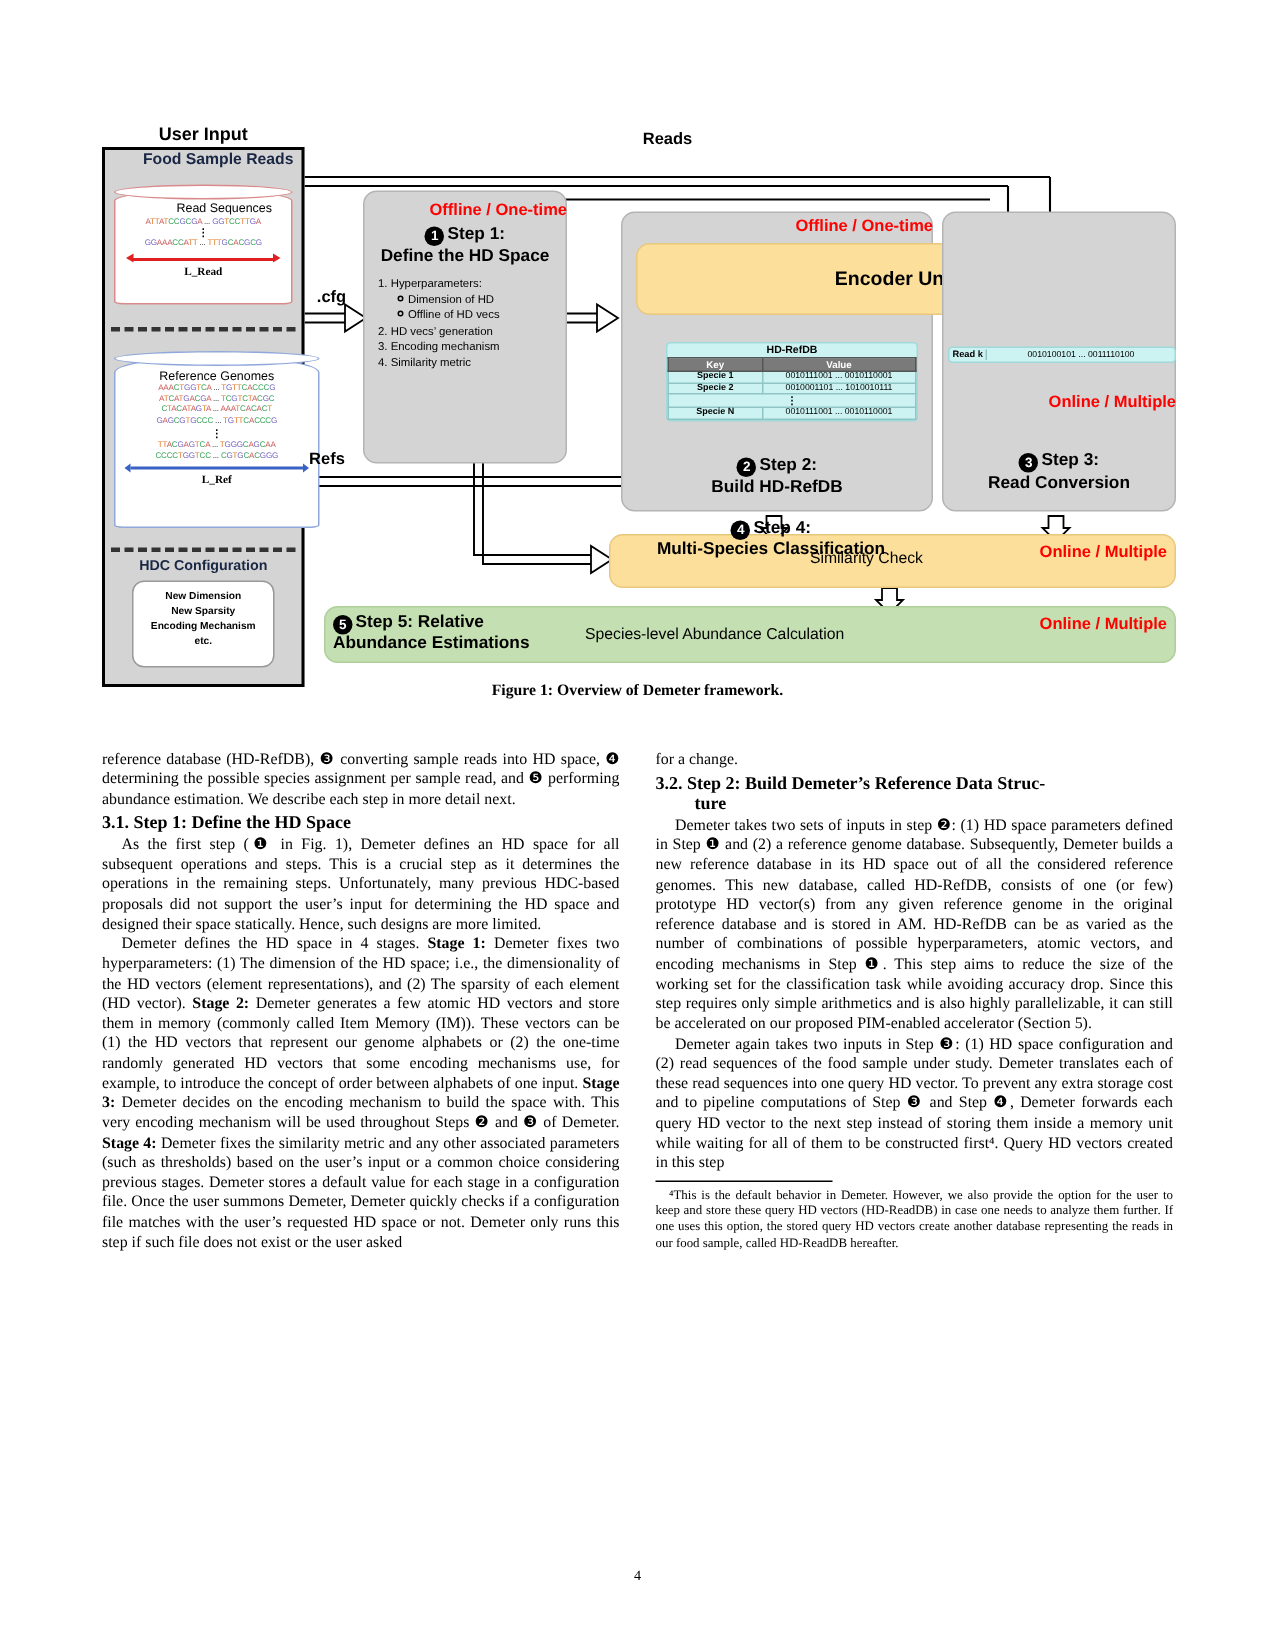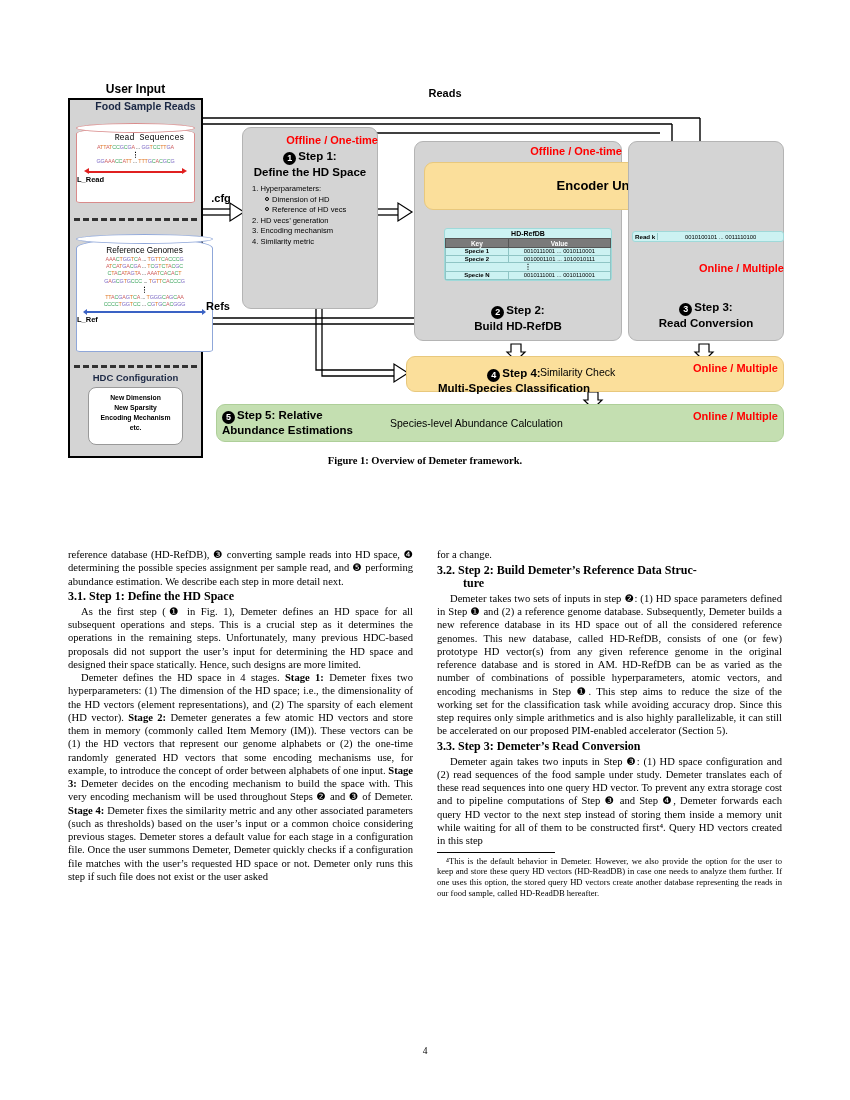--- a/index.html
+++ b/index.html
@@ -114,22 +114,22 @@
   .dna-t { color:#e07a2a; }
   .dna-a { color:#cf5e5e; }
   .dna-c { color:#3ba55d; }
   .dna-g { color:#7b68c4; }
   .vdots {
     font-size:7px; line-height:5px; text-align:center;
     font-family:"Liberation Sans", sans-serif;
     color:#000; font-weight:bold;
   }
   .lenlabel {
-    font-family:Liberation Sans, sans-serif;
-    font-weight:bold; font-size:7.5px; 
+    font-family:Liberation Serif, serif;
+    font-weight:bold; font-size:7.5px; text-align:center;
   }
 
   
   svg.wires { position:absolute; left:0; top:0; width:850px; height:470px; pointer-events:none; }
 
   
   #hdrefdb-wrap { left:444px; top:228px; width:168px; }
   #hdrefdb-title {
     font-family:"Liberation Sans", sans-serif;
     font-weight:bold; font-size:7px; text-align:center; padding:1px 0 1px;
@@ -176,21 +176,21 @@
   #cols {
     position:absolute;
     left:68px; top:500px;
     width:714px;
     height:545px;
   }
   .col {
     position:absolute; top:0; width:345px;
     font-size:10.6px; line-height:13.25px;
     text-align:justify;
-    -webkit-hyphens:auto; hyphens:auto;margin-top:48px;
+    -webkit-hyphens:auto; hyphens:auto;
   }
   #col-left  { left:0; }
   #col-right { left:369px; }
   .col p { margin:0; text-indent:13px; }
   .col p.noind { text-indent:0; }
   .col h3 {
     margin:2.5px 0 1px;
     font-size:12px; font-weight:bold; line-height:13.5px;
     text-indent:0; text-align:left;
   }
@@ -258,21 +258,21 @@
     <path d="M588,392 h10 v8 h4 l-9,9 l-9,-9 h4 z" fill="#fff" stroke="#000" stroke-width="1.2"></path>
   </svg>
 
   <div class="fig-abs" id="user-input-title">User Input</div>
   <div class="fig-abs" id="user-input-panel"></div>
   <div class="fig-abs" id="food-sample-hdr">Food Sample Reads</div>
 
   <div class="fig-abs cyl" style="left:76px; top:127px; width:119px; height:76px; border:1px solid #d98b8b; background:#fff;">
     <div class="cyl-top" style="border:1px solid #d98b8b; background:#fff;"></div>
     <div style="position:relative; padding-top:5px;">
-      <div style="font-family:Liberation Mono, monospace; font-size:8.3px; text-align:center; color:#000;padding-left:28px;">Read Sequences</div>
+      <div style="font-family:Liberation Sans, sans-serif; font-size:8.3px; text-align:center; color:#000;padding-left:28px;">Read Sequences</div>
       <div class="seqline" style="margin-top:2px;"><span class="dna-a">A</span><span class="dna-t">TT</span><span class="dna-a">A</span><span class="dna-t">T</span><span class="dna-c">CC</span><span class="dna-g">G</span><span class="dna-c">C</span><span class="dna-g">G</span><span class="dna-a">A</span> ... <span class="dna-g">GG</span><span class="dna-t">T</span><span class="dna-c">CC</span><span class="dna-t">TT</span><span class="dna-g">G</span><span class="dna-a">A</span></div>
       <div class="vdots" style="margin-top:1px;">⋮</div>
       <div class="seqline" style="margin-top:1px;"><span class="dna-g">GG</span><span class="dna-a">AAA</span><span class="dna-c">CC</span><span class="dna-a">A</span><span class="dna-t">TT</span> ... <span class="dna-t">TTT</span><span class="dna-g">G</span><span class="dna-c">C</span><span class="dna-a">A</span><span class="dna-c">C</span><span class="dna-g">G</span><span class="dna-c">C</span><span class="dna-g">G</span></div>
       <div style="position:relative; margin:3px 7px 0; height:6px;">
         <div style="position:absolute; left:4px; right:4px; top:2.5px; height:1.6px; background:#e02020;"></div>
         <div style="position:absolute; left:0; top:0; width:0;height:0;border-top:3.5px solid transparent;border-bottom:3.5px solid transparent;border-right:5px solid #e02020;"></div>
         <div style="position:absolute; right:0; top:0; width:0;height:0;border-top:3.5px solid transparent;border-bottom:3.5px solid transparent;border-left:5px solid #e02020;"></div>
       </div>
       <div class="lenlabel" style="margin-top:1px;">L_Read</div>
     </div>
@@ -318,21 +318,21 @@
 
   <div class="fig-abs box-gray" style="left:242px; top:127px; width:136px; height:182px;"></div>
   <div class="fig-abs lbl-red" style="left:242px; top:134px; width:136px; font-size:11px;">Offline / One-time</div>
   <div class="fig-abs lbl-black" style="left:242px; top:149px; width:136px; font-size:11.5px; line-height:14px;">
     <div><span class="circnum">1</span><span>Step 1:</span></div>
     <div>Define the HD Space</div>
   </div>
   <div class="fig-abs" style="left:252px; top:184px; width:126px; font-family:'Liberation Sans',sans-serif; font-size:7.6px; line-height:10.6px;">
     <div>1. Hyperparameters:</div>
     <div style="padding-left:13px;"><span style="display:inline-block;width:4px;height:4px;border:1px solid #000;border-radius:50%;margin-right:3px;vertical-align:1px;"></span><span>Dimension of HD</span></div>
-    <div style="padding-left:13px;"><span style="display:inline-block;width:4px;height:4px;border:1px solid #000;border-radius:50%;margin-right:3px;vertical-align:1px;"></span><span>Reference of HD vecs</span></div>
+    <div style="padding-left:13px;"><span style="display:inline-block;width:4px;height:4px;border:1px solid #000;border-radius:50%;margin-right:3px;vertical-align:1px;"></span><span>Offline of HD vecs</span></div>
     <div>2. HD vecs’ generation</div>
     <div>3. Encoding mechanism</div>
     <div>4. Similarity metric</div>
   </div>
 
   <div class="fig-abs box-gray" style="left:414px; top:141px; width:208px; height:200px;"></div>
   <div class="fig-abs lbl-red" style="left:414px; top:145px; width:208px; font-size:11px;">Offline / One-time</div>
   <div class="fig-abs box-yellow" style="left:424px; top:162px; width:346px; height:48px;"></div>
   <div class="fig-abs lbl-black" style="left:424px; top:178px; width:346px; font-size:13px;">Encoder Unit</div>
 
@@ -375,21 +375,21 @@
     <span id="readk-val">0010100101 ... 0011110100</span>
   </div>
 
   <div class="fig-abs lbl-red" style="left:628px; top:262px; width:156px; font-size:11px;">Online / Multiple</div>
   <div class="fig-abs lbl-black" style="left:628px; top:300px; width:156px; font-size:11.5px; line-height:14px;">
     <div><span class="circnum">3</span><span>Step 3:</span></div>
     <div>Read Conversion</div>
   </div>
 
   <div class="fig-abs box-yellow" style="left:406px; top:356px; width:378px; height:36px;"></div>
-  <div class="fig-abs lbl-black" style="left:406px; top:367px; width:216px; font-size:11.5px; line-height:13.5px; text-align:center;">
+  <div class="fig-abs lbl-black" style="left:406px; top:346px; width:216px; font-size:11.5px; line-height:13.5px; text-align:center;">
     <div><span class="circnum">4</span><span>Step 4:</span></div>
     <div>Multi-Species Classification</div>
   </div>
   <div class="fig-abs lbl-plain" style="left:540px; top:366px; width:120px; font-size:10.5px;">Similarity Check</div>
   <div class="fig-abs lbl-red" style="left:650px; top:362px; width:128px; font-size:11px;">Online / Multiple</div>
 
   <div class="fig-abs box-green" style="left:216px; top:404px; width:568px; height:38px;"></div>
   <div class="fig-abs lbl-black" style="left:222px; top:409px; width:162px; font-size:11.5px; line-height:13.5px; text-align:left;">
     <div><span class="circnum">5</span><span>Step 5: Relative</span></div>
     <div>Abundance Estimations</div>
@@ -409,21 +409,20 @@
     <p>Demeter defines the HD space in 4 stages. <b>Stage 1:</b> Demeter fixes two hyperparameters: (1) The dimension of the HD space; i.e., the dimensionality of the HD vectors (element representations), and (2) The sparsity of each element (HD vector). <b>Stage 2:</b> Demeter generates a few atomic HD vectors and store them in memory (commonly called Item Memory (IM)). These vectors can be (1) the HD vectors that represent our genome alphabets or (2) the one-time randomly generated HD vectors that some encoding mechanisms use, for example, to introduce the concept of order between alphabets of one input. <b>Stage 3:</b> Demeter decides on the encoding mechanism to build the space with. This very encoding mechanism will be used throughout Steps ❷ and ❸ of Demeter. <b>Stage 4:</b> Demeter fixes the similarity metric and any other associated parameters (such as thresholds) based on the user’s input or a common choice considering previous stages. Demeter stores a default value for each stage in a configuration file. Once the user summons Demeter, Demeter quickly checks if a configuration file matches with the user’s requested HD space or not. Demeter only runs this step if such file does not exist or the user asked</p>
   </div>
 
   <div class="col" id="col-right">
     <p class="noind">for a change.</p>
     <h3>
       <span>3.2. Step 2: Build Demeter’s Reference Data Struc-</span>
       <span class="hang">ture</span>
     </h3>
     <p>Demeter takes two sets of inputs in step ❷: (1) HD space parameters defined in Step ❶ and (2) a reference genome database. Subsequently, Demeter builds a new reference database in its HD space out of all the considered reference genomes. This new database, called HD-RefDB, consists of one (or few) prototype HD vector(s) from any given reference genome in the original reference database and is stored in AM. HD-RefDB can be as varied as the number of combinations of possible hyperparameters, atomic vectors, and encoding mechanisms in Step ❶. This step aims to reduce the size of the working set for the classification task while avoiding accuracy drop. Since this step requires only simple arithmetics and is also highly parallelizable, it can still be accelerated on our proposed PIM-enabled accelerator (Section 5).</p>
-    <h3>3.3. Step 3: Demeter’s Read Conversion</h3>
     <p>Demeter again takes two inputs in Step ❸: (1) HD space configuration and (2) read sequences of the food sample under study. Demeter translates each of these read sequences into one query HD vector. To prevent any extra storage cost and to pipeline computations of Step ❸ and Step ❹, Demeter forwards each query HD vector to the next step instead of storing them inside a memory unit while waiting for all of them to be constructed first⁴. Query HD vectors created in this step</p>
     <div class="fnrule"></div>
     <div id="footnote">
       <p>⁴This is the default behavior in Demeter. However, we also provide the option for the user to keep and store these query HD vectors (HD-ReadDB) in case one needs to analyze them further. If one uses this option, the stored query HD vectors create another database representing the reads in our food sample, called HD-ReadDB hereafter.</p>
     </div>
   </div>
 </div>
 
 <div id="page-number">4</div>
 

